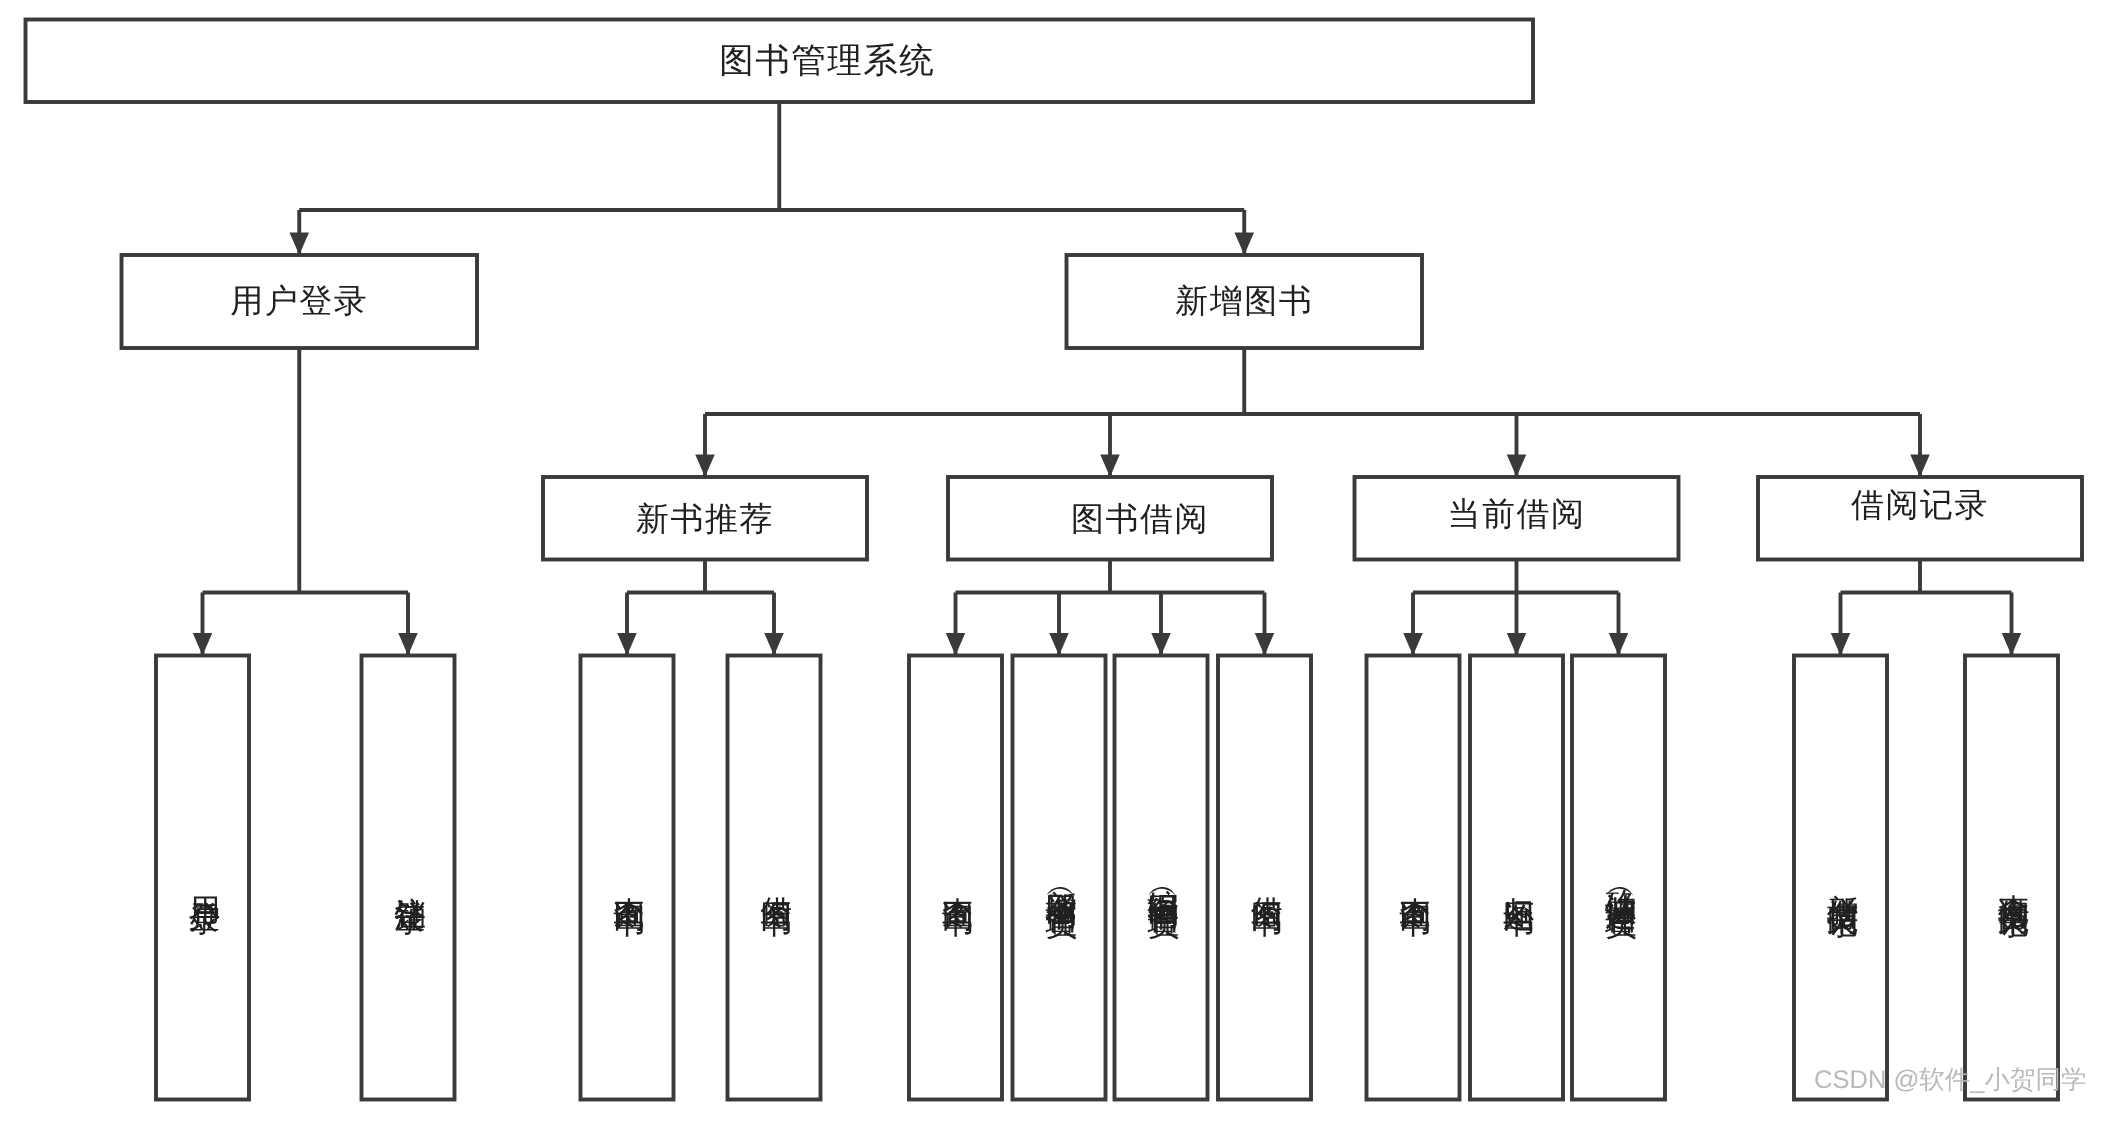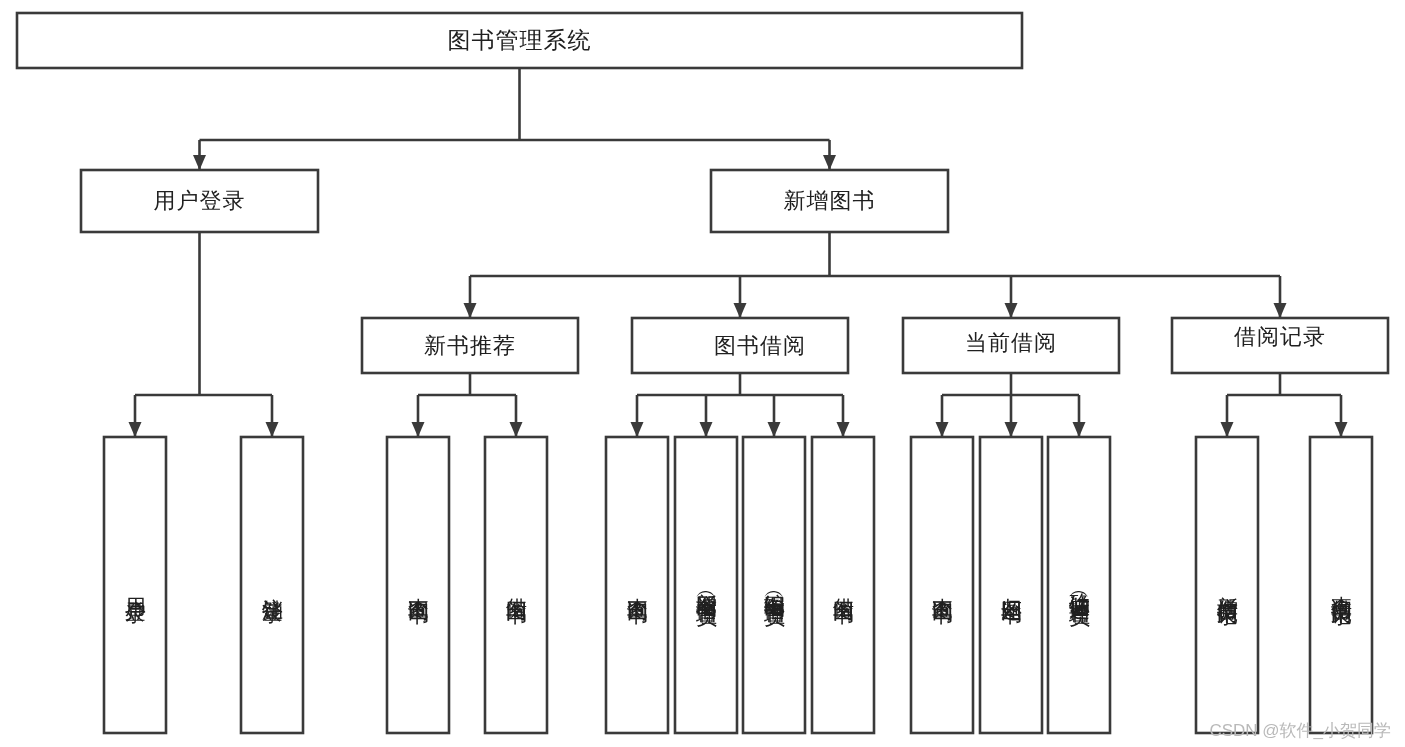--- a/index.html
+++ b/index.html
@@ -69,21 +69,21 @@
     color: #202020;
     letter-spacing: 1px;
     white-space: nowrap;
   }
   .root-label-text {
     font-size: 23px;
   }
   #watermark {
     position: absolute;
     right: 14px;
-    bottom: 5px;
+    bottom: 16px;
     font-family: "Liberation Sans", "DejaVu Sans", sans-serif;
     font-size: 17px;
     color: #b9b9b9;
     white-space: nowrap;
     pointer-events: none;
   }
 </style>
 </head>
 <body>
 
@@ -162,21 +162,21 @@
         <rect x="812" y="437" width="62" height="296" class="node-rect"></rect>
         <rect x="911" y="437" width="62" height="296" class="node-rect"></rect>
         <rect x="980" y="437" width="62" height="296" class="node-rect"></rect>
         <rect x="1048" y="437" width="62" height="296" class="node-rect"></rect>
         <rect x="1196" y="437" width="62" height="296" class="node-rect"></rect>
         <rect x="1310" y="437" width="62" height="296" class="node-rect"></rect>
       </g>
   </svg>
 
   <div id="labels">
-      <div class="hlabel-wrap" style="left: 17px; top: 13px; width: 1005px; height: 55px;">
+      <div class="hlabel-wrap" style="left: 17px; top: 13px; width: 1005px; height: 55px; padding-left: 32px;">
         <div class="hlabel-text root-label-text">图书管理系统</div>
       </div>
       <div class="hlabel-wrap" style="left: 81px; top: 170px; width: 237px; height: 62px;">
         <div class="hlabel-text">用户登录</div>
       </div>
       <div class="hlabel-wrap" style="left: 711px; top: 170px; width: 237px; height: 62px;">
         <div class="hlabel-text">新增图书</div>
       </div>
       <div class="hlabel-wrap" style="left: 362px; top: 318px; width: 216px; height: 55px;">
         <div class="hlabel-text">新书推荐</div>

